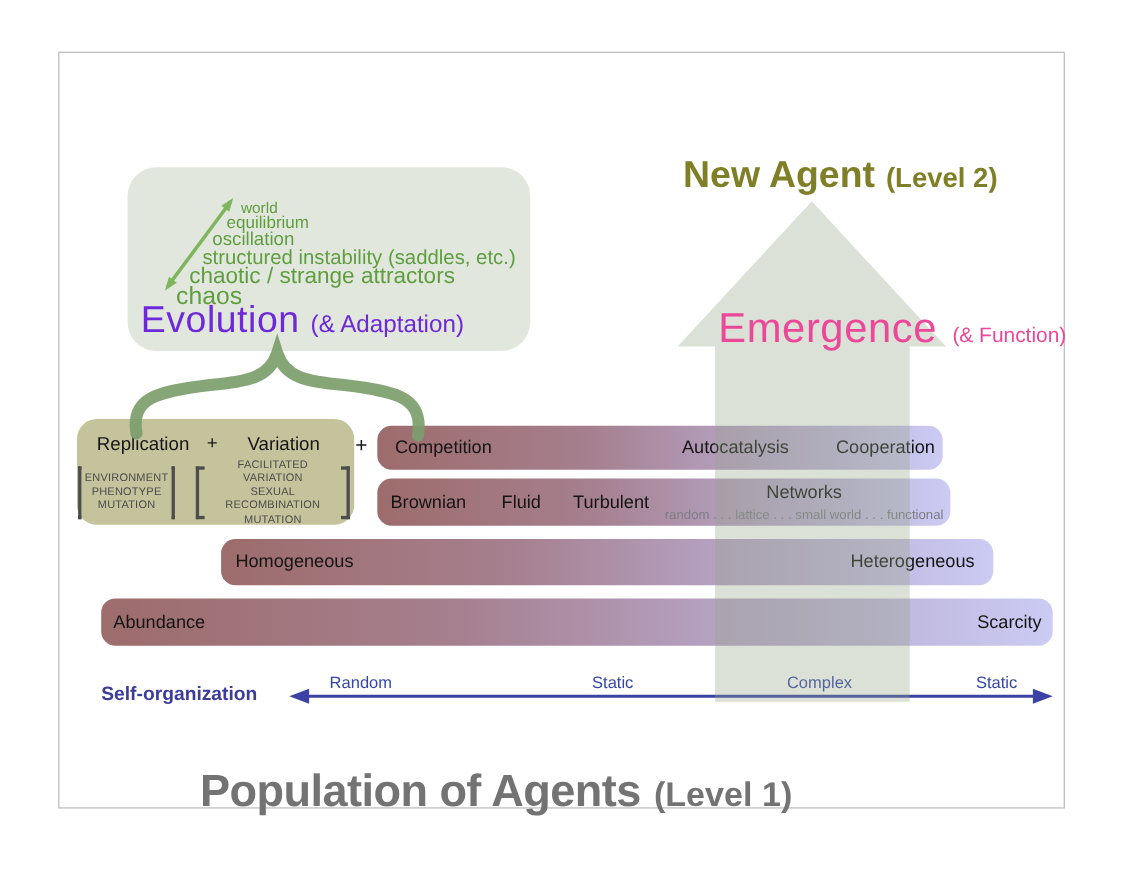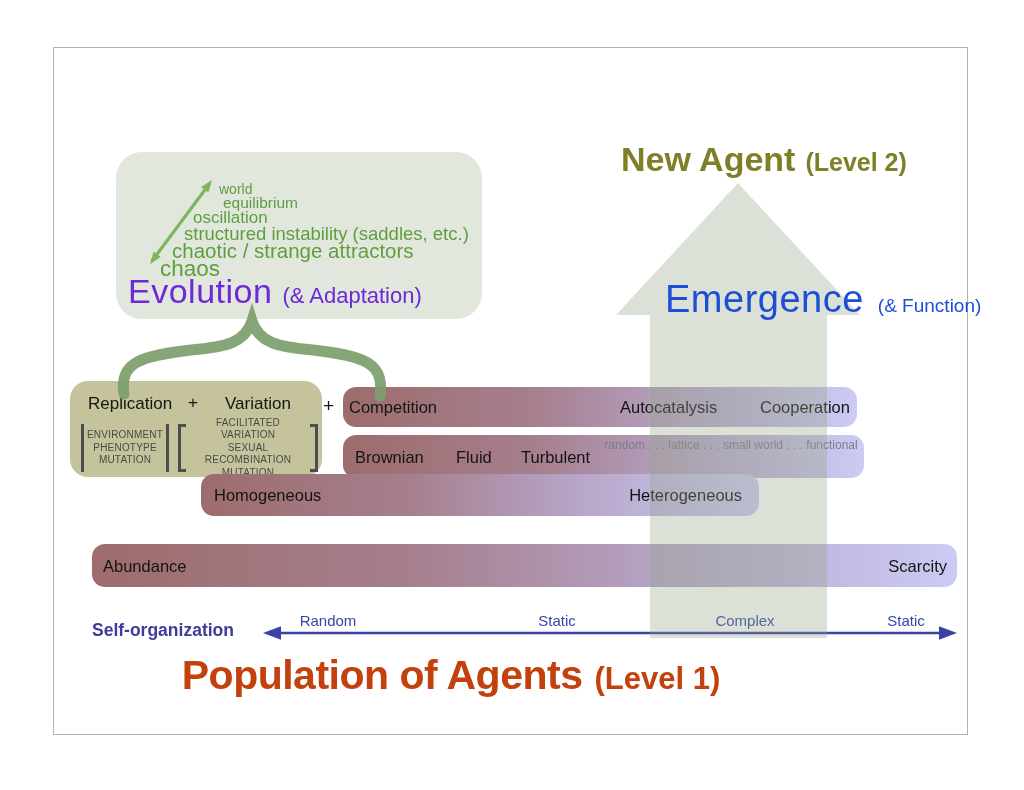--- a/index.html
+++ b/index.html
@@ -7,26 +7,26 @@
   body { font-family: "Liberation Sans", sans-serif; }
   .stage { position: relative; width: 1024px; height: 790px; background: #fff; overflow: hidden; }
   .slide-frame { position: absolute; left: 53px; top: 47px; width: 915px; height: 688px;
                  background: #fff; border: 1px solid #b3b3b3; z-index: 0; }
 
   
   .title-row { position: absolute; display: flex; align-items: baseline; white-space: nowrap; z-index: 6; }
   .new-agent { left: 621px; top: 140px; color: #7f7f28; }
   .new-agent .big { font-size: 34px; font-weight: bold; }
   .new-agent .small { font-size: 25px; font-weight: bold; margin-left: 10px; }
-  .population { left: 100px; top: 652px; width: 702px; justify-content: center; color: #c2410c; text-align: center; }
+  .population { left: 100px; top: 696px; width: 702px; justify-content: center; color: #737373; text-align: center; }
   .population .big { font-size: 41px; font-weight: bold; letter-spacing: -0.5px; }
   .population .small { font-size: 31px; font-weight: bold; margin-left: 12px; }
 
   
-  .emergence { left: 653px; top: 278px; color: #1d4ed8; z-index: 6; margin-left: 12px; }
+  .emergence { left: 653px; top: 278px; color: #ec4899; z-index: 6; }
   .emergence .big { font-size: 38px; letter-spacing: 0.5px; }
   .emergence .small { font-size: 19px; margin-left: 14px; }
 
   
   .evo-panel { position: absolute; left: 116px; top: 152px; width: 366px; height: 167px;
                background: #e2e7de; border-radius: 26px; z-index: 1; }
   .ladder-line { position: absolute; white-space: nowrap; color: #5f9e3f; z-index: 2; }
   .evo-title-row { position: absolute; left: 128px; top: 272px; display: flex; align-items: baseline;
                    color: #6d28d9; z-index: 2; white-space: nowrap; }
   .evo-title-row .big { font-size: 34px; letter-spacing: 0.5px; }
@@ -44,21 +44,21 @@
                   font-size: 10px; line-height: 12.5px; color: #4a4a4a; letter-spacing: 0.2px; padding: 0 3px; }
   .plus-outer { position: absolute; left: 323px; top: 395px; font-size: 19px; color: #151515; z-index: 1; }
 
   
   .bar { position: absolute; border-radius: 13px; z-index: 2;
          background: linear-gradient(90deg, #9d6c6c 0%, #a6808f 38%, #b7a6c9 68%, #cbcbf4 100%);
          color: #141414; font-size: 16.5px; }
   .bar .lbl { position: absolute; top: 50%; transform: translateY(-50%); white-space: nowrap; }
   #bar-interaction { left: 343px; top: 387px; width: 514px; height: 40px; }
   #bar-dynamics    { left: 343px; top: 435px; width: 521px; height: 43px; }
-  #bar-diversity   { left: 201px; top: 474px; width: 558px; height: 42px; }
+  #bar-diversity   { left: 201px; top: 490px; width: 702px; height: 42px; }
   #bar-resources   { left: 92px;  top: 544px; width: 865px; height: 43px; }
   .networks-block { position: absolute; left: 255px; top: 0; width: 266px; text-align: center; }
   .networks-title { font-size: 16.5px; margin-top: 4px; }
   .networks-sub { font-size: 12px; color: #7d7d85; margin-top: 3px; white-space: nowrap; }
 
   
   .so-label { position: absolute; left: 92px; top: 620px; font-size: 17.5px; font-weight: bold;
               color: #3c3c99; z-index: 3; white-space: nowrap; }
   .so-tick { position: absolute; top: 612px; font-size: 15px; color: #3346a8; z-index: 3;
              transform: translateX(-50%); white-space: nowrap; }
@@ -75,35 +75,35 @@
 <div class="stage">
   <div class="slide-frame"></div>
 
   <div class="title-row new-agent">
     <span class="big">New Agent</span>
     <span class="small">(Level 2)</span>
   </div>
 
   <div class="evo-panel"></div>
   <div class="ladder-line" style="left:219px; top:181px; font-size:14px;">world</div>
-  <div class="ladder-line" style="left:223px; top:194px; font-size:15.5px;">equilibrium</div>
+  <div class="ladder-line" style="left:206px; top:194px; font-size:15.5px;">equilibrium</div>
   <div class="ladder-line" style="left:193px; top:208px; font-size:17px;">oscillation</div>
   <div class="ladder-line" style="left:184px; top:223px; font-size:18.5px;">structured instability (saddles, etc.)</div>
   <div class="ladder-line" style="left:172px; top:239px; font-size:20.5px;">chaotic / strange attractors</div>
   <div class="ladder-line" style="left:160px; top:256px; font-size:22.5px;">chaos</div>
   <div class="evo-title-row">
     <span class="big">Evolution</span>
     <span class="small">(&amp; Adaptation)</span>
   </div>
 
   <div class="rep-box">
     <span class="rep-term" style="left:18px; top:13px;">Replication</span>
     <span class="rep-term" style="left:118px; top:12px;">+</span>
     <span class="rep-term" style="left:155px; top:13px;">Variation</span>
-    <div class="factor-group" style="left:11px; top:43px; height:48px; width:83px;">
+    <div class="factor-group" style="left:1px; top:43px; height:48px; width:83px;">
       <div class="bracket bl"></div>
       <div class="factor-lines" style="flex:1;">
         <span>ENVIRONMENT</span>
         <span>PHENOTYPE</span>
         <span>MUTATION</span>
       </div>
       <div class="bracket br"></div>
     </div>
     <div class="factor-group" style="left:108px; top:43px; height:48px; width:140px;">
       <div class="bracket bl"></div>
@@ -111,29 +111,30 @@
         <span>FACILITATED VARIATION</span>
         <span>SEXUAL RECOMBINATION</span>
         <span>MUTATION</span>
       </div>
       <div class="bracket br"></div>
     </div>
   </div>
   <span class="plus-outer">+</span>
 
   <div class="bar" id="bar-interaction">
-    <span class="lbl" style="left:6px;">Competition</span>
+    <span class="lbl" style="left:16px;">Competition</span>
     <span class="lbl" style="left:277px;">Autocatalysis</span>
     <span class="lbl" style="left:417px;">Cooperation</span>
   </div>
   <div class="bar" id="bar-dynamics">
     <span class="lbl" style="left:12px;">Brownian</span>
     <span class="lbl" style="left:113px;">Fluid</span>
     <span class="lbl" style="left:178px;">Turbulent</span>
     <div class="networks-block">
+      <div class="networks-title">Networks</div>
       <div class="networks-sub">random . . . lattice . . . small world . . . functional</div>
     </div>
   </div>
   <div class="bar" id="bar-diversity">
     <span class="lbl" style="left:13px;">Homogeneous</span>
     <span class="lbl" style="right:17px;">Heterogeneous</span>
   </div>
   <div class="bar" id="bar-resources">
     <span class="lbl" style="left:11px;">Abundance</span>
     <span class="lbl" style="right:10px;">Scarcity</span>

